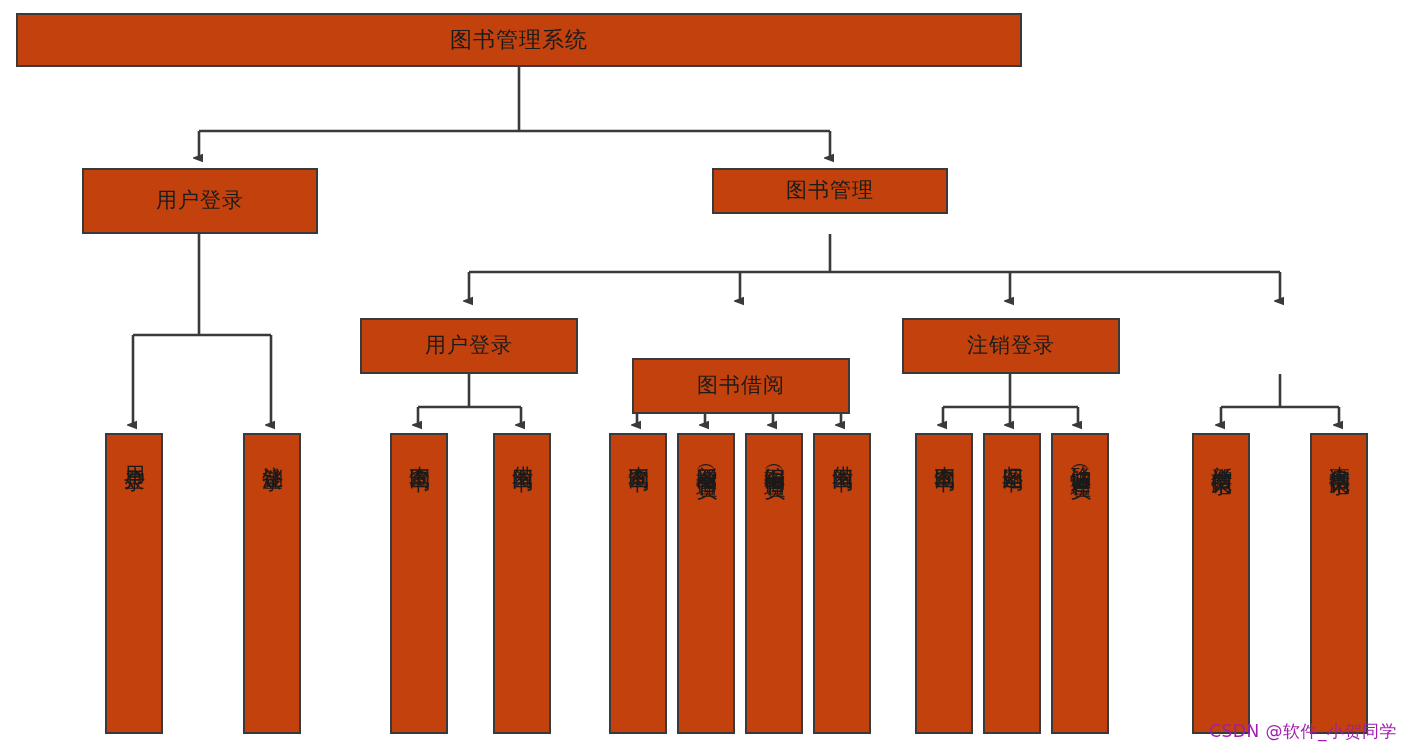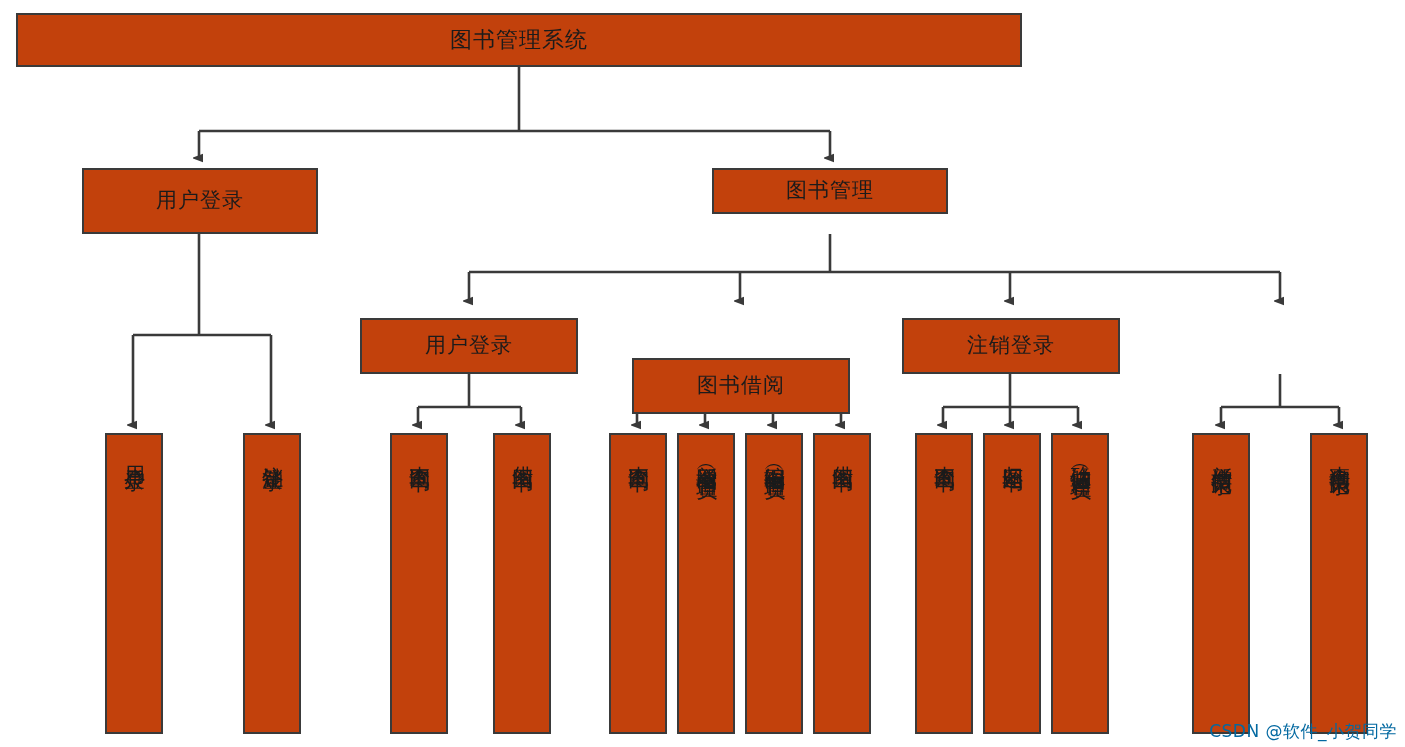--- a/index.html
+++ b/index.html
@@ -55,21 +55,21 @@
     line-height: 1.32;
     letter-spacing: 2px;
     white-space: nowrap;
     color: #1b1b1b;
   }
   .watermark {
     position: absolute;
     right: 8px;
     bottom: 4px;
     font-size: 17px;
-    color: #0369a1;
+    color: #a21caf;
     letter-spacing: 0.5px;
     white-space: nowrap;
   }
 </style>
 </head>
 <body>
 
 <div id="canvas">
 
   <svg id="edges" viewBox="0 0 1405 747">

